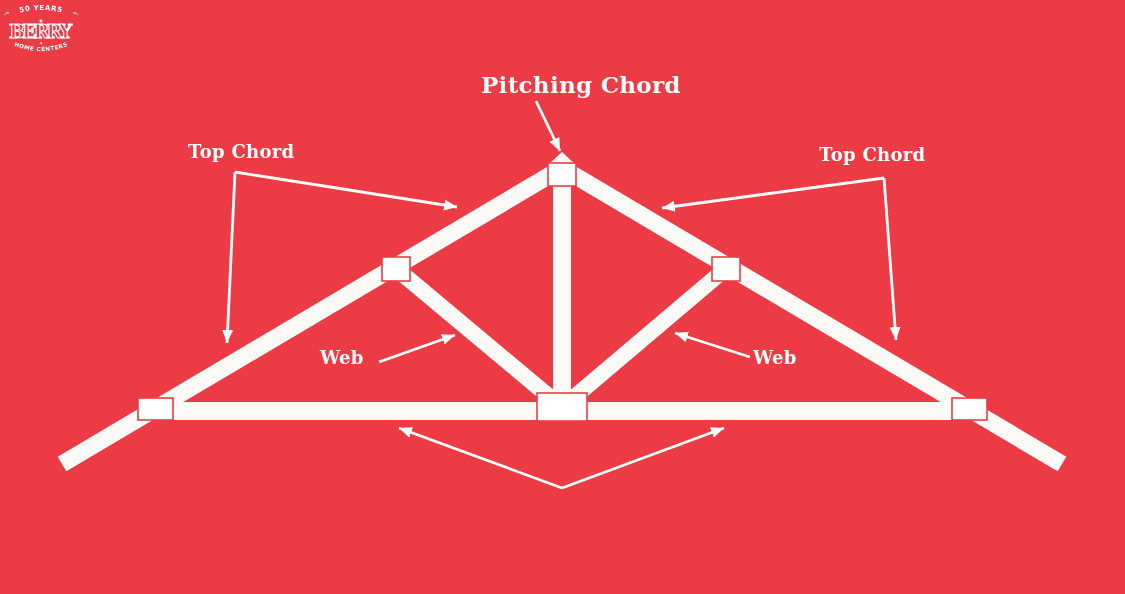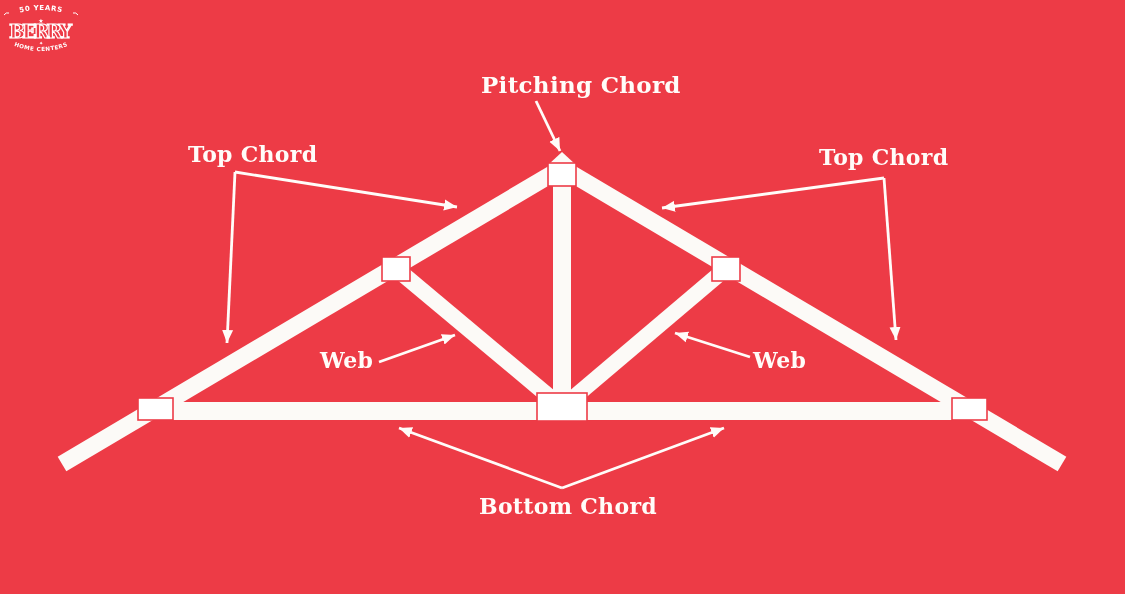--- a/index.html
+++ b/index.html
@@ -13,21 +13,21 @@
     width: 1125px;
     height: 594px;
     background: #ED3B46;
     overflow: hidden;
   }
   .stage svg { position: absolute; left: 0; top: 0; }
   .label {
     position: absolute;
     color: #FFFCF9;
     font-weight: bold;
-    font-size: 22px;
+    font-size: 18px;
     letter-spacing: 0.3px;
     white-space: nowrap;
     line-height: 1.1;
   }
   .label-pitching { left: 481px; top: 72px; font-size: 23px; }
   .label-top-chord-left { left: 188px; top: 142px; }
   .label-top-chord-right { left: 819px; top: 145px; }
   .label-web-left { left: 320px; top: 348px; }
   .label-web-right { left: 753px; top: 348px; }
   .label-bottom-chord { left: 479px; top: 494px; }
@@ -100,15 +100,14 @@
     <text font-size="5.6" font-weight="bold" fill="#FFFFFF" letter-spacing="0.5" font-family="DejaVu Sans, sans-serif">
       <textPath href="#arcBot" startOffset="50%" text-anchor="middle">HOME CENTERS</textPath>
     </text>
   </svg>
 
   <div class="label label-pitching">Pitching Chord</div>
   <div class="label label-top-chord-left">Top Chord</div>
   <div class="label label-top-chord-right">Top Chord</div>
   <div class="label label-web-left">Web</div>
   <div class="label label-web-right">Web</div>
-  <div class="label label-bottom-chord">Bottom Chord</div>
 
 </div>
 
 </body></html>

